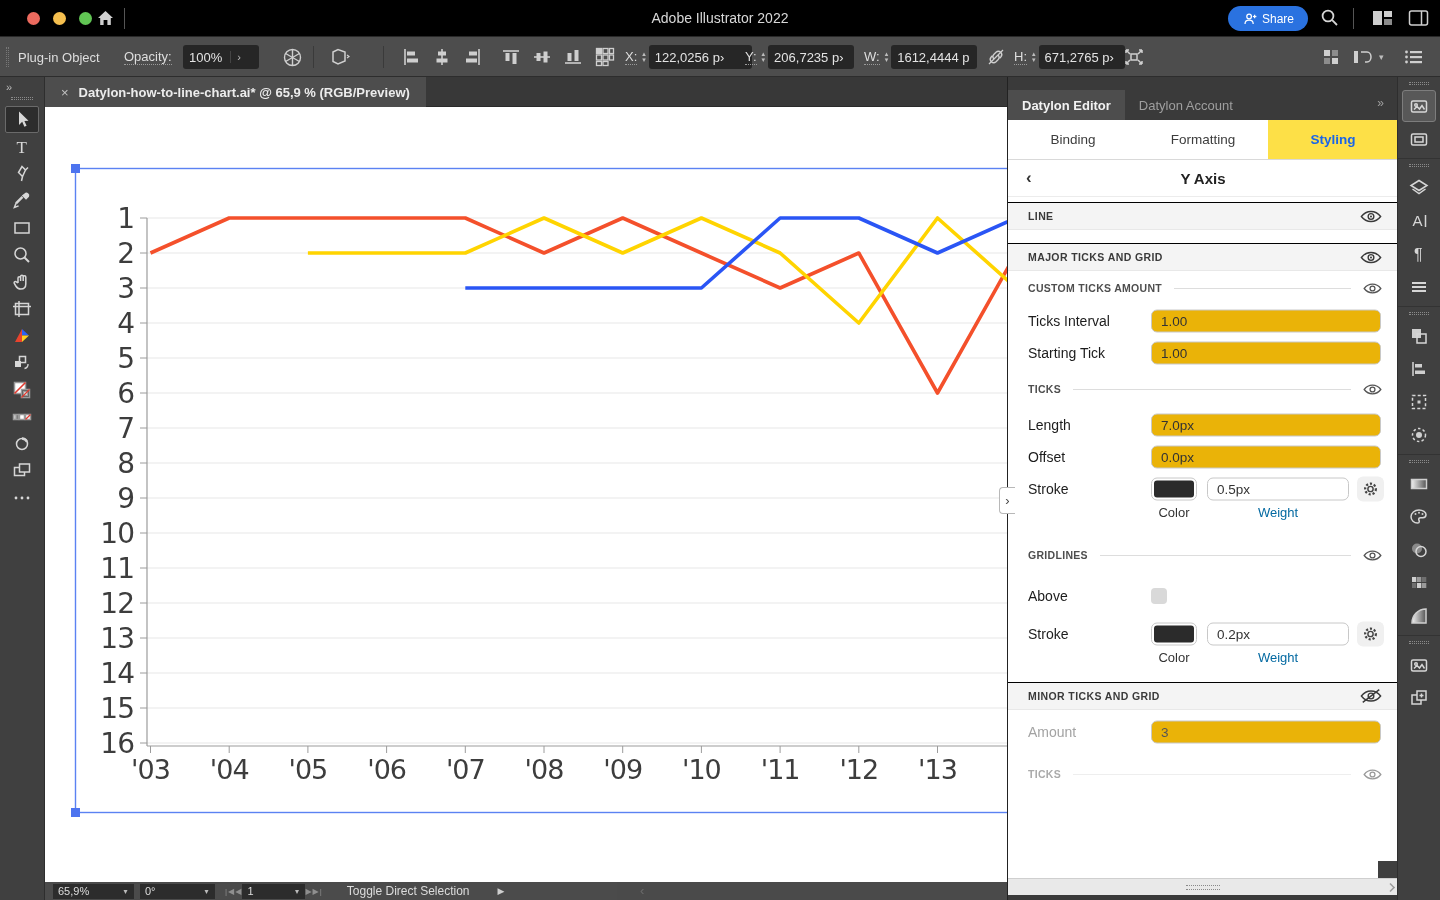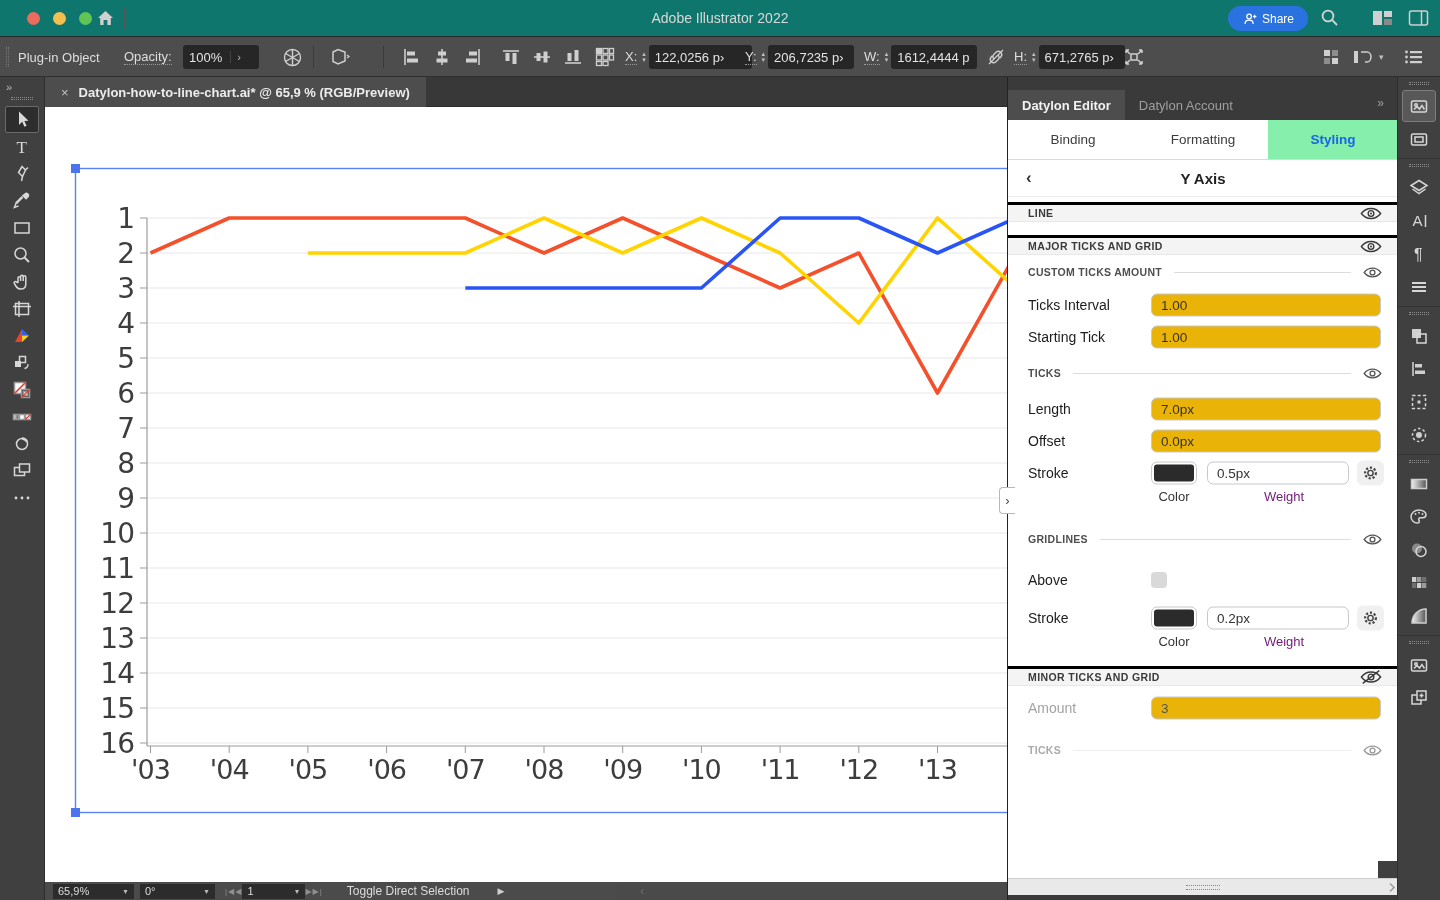--- a/index.html
+++ b/index.html
@@ -1,21 +1,21 @@
 <!DOCTYPE html>
 <html><head>
 <meta charset="utf-8">
 <style>
   * { margin:0; padding:0; box-sizing:border-box; }
   html,body { width:1440px; height:900px; overflow:hidden; background:#222; }
   body { font-family:"Liberation Sans", sans-serif; }
   #app { position:relative; width:1440px; height:900px; background:#4a4a4a; overflow:hidden; }
 
   
-  .titlebar { position:absolute; left:0; top:0; width:1440px; height:37px; background:#0f766e; border-bottom:1px solid #282828; }
+  .titlebar { position:absolute; left:0; top:0; width:1440px; height:37px; background:#000000; border-bottom:1px solid #282828; }
   .tl { position:absolute; top:12px; width:13px; height:13px; border-radius:50%; }
   .tl.red { left:27px; background:#ec6a5e; }
   .tl.yellow { left:53px; background:#f5bf4f; }
   .tl.green { left:79px; background:#61c554; }
   .home-icon { position:absolute; left:96px; top:9px; }
   .tb-divider { position:absolute; top:8px; width:1px; height:21px; background:#555; }
   .app-title { position:absolute; left:0; top:0; width:1440px; height:37px; line-height:37px; text-align:center; color:#d8d8d8; font-size:14px; }
   .share-btn { position:absolute; left:1228px; top:6px; width:80px; height:25px; background:#2a72e0; border-radius:13px; display:flex; align-items:center; justify-content:center; gap:4px; color:#fff; font-size:12px; }
   .search-btn { position:absolute; left:1320px; top:8px; }
   .win-icon { position:absolute; top:9px; }
@@ -69,26 +69,26 @@
   .ptab.active { background:#4d4d4d; color:#f2f2f2; font-weight:bold; }
   .ptabs-expand { margin-left:auto; color:#9f9f9f; padding:6px 12px 0 0; font-size:12px; letter-spacing:1px; }
   .panel-body { position:absolute; left:0; top:43px; width:390px; height:758px; background:#fff; overflow:hidden; }
 
   .chart-type-row { height:51px; border-bottom:1px solid #e3e3e3; display:flex; align-items:center; padding:0 14px 0 26px; gap:10px; }
   .chart-type-row .name { font-size:14.5px; font-weight:bold; color:#1a1a1a; margin-right:auto; }
   .pbtn { background:#f1f1f1; border-radius:6px; height:27px; display:flex; align-items:center; padding:0 13px; font-size:13.5px; color:#222; }
 
   .inner-tabs { height:40px; display:flex; border-bottom:1px solid #d9d9d9; }
   .itab { flex:1; display:flex; align-items:center; justify-content:center; font-size:13.5px; color:#3c3c3c; }
-  .itab.active { background:#86efac; color:#1a65e8; font-weight:bold; }
+  .itab.active { background:#fde047; color:#1a65e8; font-weight:bold; }
 
   .yaxis-row { height:37px; border-bottom:1px solid #ececec; position:relative; display:flex; align-items:center; justify-content:center; font-size:15px; font-weight:600; color:#222; }
   .yaxis-row .back { position:absolute; left:18px; font-size:17px; font-weight:bold; color:#333; }
 
-  .sec-bar { height:20px; background:#f4f4f4; border-top:3px solid #000000; border-bottom:1px solid #e8e8e8; display:flex; align-items:center; padding:0 16px 0 20px; }
+  .sec-bar { height:28px; background:#f4f4f4; border-top:1px solid #000000; border-bottom:1px solid #e8e8e8; display:flex; align-items:center; padding:0 16px 0 20px; }
   .sec-bar .txt { font-size:10.5px; font-weight:bold; letter-spacing:.4px; color:#3a3a3a; }
   .sec-bar .eye-w { margin-left:auto; }
   .gap5 { height:5px; } .gap13 { height:13px; } .gap9 { height:9px; } .gap10 { height:10px; }
 
   .sub-hdr { height:34px; display:flex; align-items:center; padding:0 16px 0 20px; }
   .sub-hdr .txt { font-size:10.5px; font-weight:bold; letter-spacing:.3px; color:#4e4e4e; white-space:nowrap; }
   .sub-hdr .rule { flex:1; height:1px; background:#ddd; margin:0 12px; }
   .sub-hdr.dim .txt { color:#aaa; } .sub-hdr.dim .rule { background:#eee; }
 
   .prow { position:relative; height:32px; display:flex; align-items:center; padding-left:20px; }
@@ -96,21 +96,21 @@
   .prow .lbl { font-size:14px; color:#1c1c1c; }
   .prow .lbl.dim { color:#a3a3a3; }
   .pinput { position:absolute; left:143px; top:50%; transform:translateY(-50%); width:230px; height:23px; border:1px solid #c8c8c8; border-radius:6px; font-size:13.5px; color:#333; padding:0 9px; font-family:"Liberation Sans",sans-serif; background:#eab308; }
   .toggle { position:absolute; left:143px; top:50%; transform:translateY(-50%); width:16px; height:16px; background:#d9d9d9; border-radius:4px; }
   .swatch { position:absolute; left:143px; top:50%; transform:translateY(-50%); width:46px; height:23px; border:1px solid #c8c8c8; border-radius:6px; padding:2px; }
   .swatch .inner { width:100%; height:100%; background:#2b2b2b; border-radius:3px; }
   .winput { position:absolute; left:199px; top:50%; transform:translateY(-50%); width:142px; height:23px; border:1px solid #c8c8c8; border-radius:6px; font-size:13.5px; color:#333; padding:0 9px; font-family:"Liberation Sans",sans-serif; background:#fff; }
   .gear-btn { position:absolute; left:349px; top:50%; transform:translateY(-50%); width:27px; height:25px; background:#f0f0f0; border-radius:6px; display:flex; align-items:center; justify-content:center; }
   .cw-labels { position:relative; height:22px; }
   .cw-labels .c { position:absolute; left:166px; transform:translateX(-50%); font-size:13px; color:#333; }
-  .cw-labels .w { position:absolute; left:276px; transform:translateX(-50%); font-size:13px; color:#701a75; }
+  .cw-labels .w { position:absolute; left:270px; transform:translateX(-50%); font-size:13px; color:#0369a1; }
 
   .pscroll { position:absolute; right:0; bottom:0; width:20px; height:17px; background:#3f3f3f; }
   .panel-footer { position:absolute; left:0; top:801px; width:390px; height:17px; background:#e9e9e9; border-top:1px solid #cfcfcf; }
   .panel-footer .grip { width:34px; height:5px; margin:6px auto; border-top:1px dotted #8a8a8a; border-bottom:1px dotted #8a8a8a; }
   .panel-footer .resize { position:absolute; right:3px; bottom:3px; width:9px; height:9px; border-right:2px solid #9a9a9a; border-bottom:2px solid #9a9a9a; transform:rotate(-45deg) scale(.7); }
 
   
   .dock { position:absolute; left:1397px; top:77px; width:43px; height:823px; background:#404040; border-left:1px solid #2e2e2e; z-index:6; }
   .dock-grip { width:20px; height:3px; margin:5px auto; border-top:1px dotted #8a8a8a; border-bottom:1px dotted #8a8a8a; }
   .dock-sep { height:1px; background:#333; margin:3px 0; }

